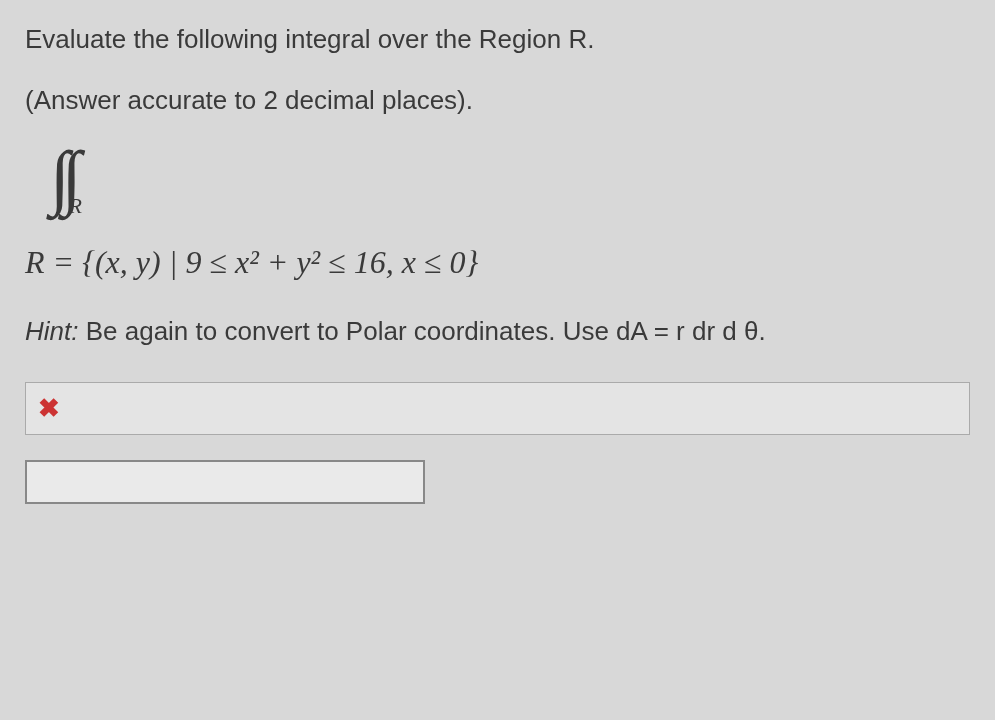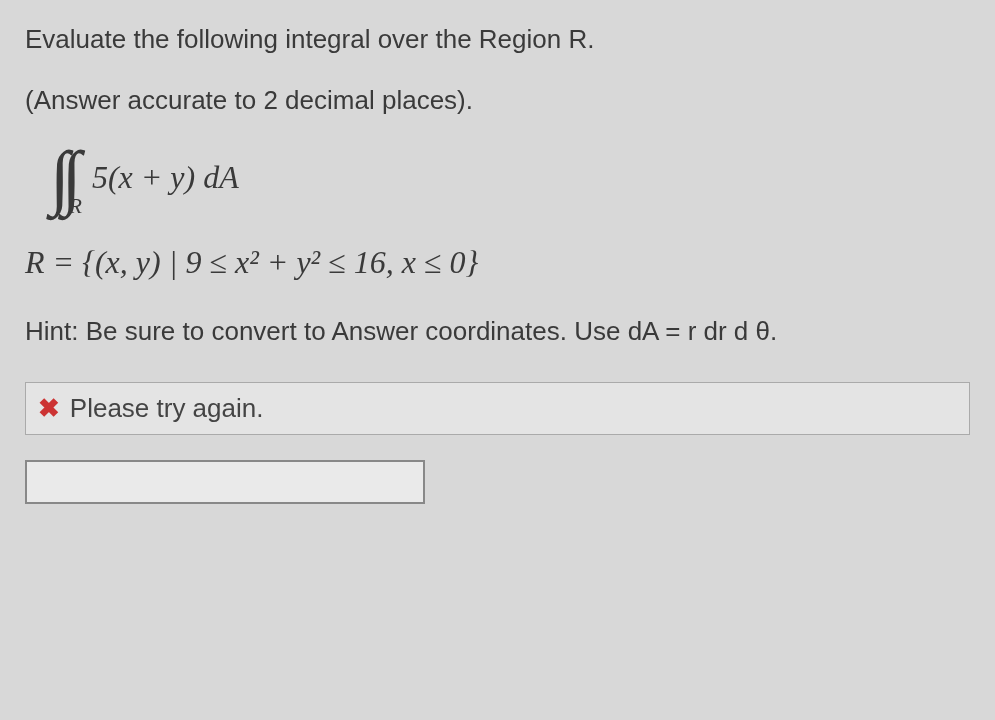--- a/index.html
+++ b/index.html
@@ -51,20 +51,21 @@
       font-family: Georgia, 'Times New Roman', serif;
       font-size: 32px;
       font-style: italic;
       margin: 8px 0 35px 0;
     }
     .hint-text {
       font-size: 26px;
       margin: 30px 0 35px 0;
     }
     .hint-italic {
+      font-style: italic;
     }
     .feedback-box {
       border: 1px solid #aaa;
       background-color: #e4e4e4;
       padding: 10px 12px;
       margin-bottom: 25px;
       display: flex;
       align-items: center;
       font-size: 26px;
       color: #444;
@@ -90,30 +91,28 @@
 
 
 
 <div class="question-text">Evaluate the following integral over the Region R.</div>
 
 <div class="sub-text">(Answer accurate to 2 decimal places).</div>
 
 <div class="integral-block">
   <span class="integral-symbols">∫∫</span>
   <span class="integral-sub">R</span>
-  <span class="integrand">5(x + y) dA</span>
 </div>
 
 <div class="region-def">R = {(x, y) | 9 ≤ x² + y² ≤ 16, x ≤ 0}</div>
 
 <div class="hint-text">
-  <span class="hint-italic">Hint:</span><span> Be sure to convert to Answer coordinates. Use dA = r dr d θ.</span>
+  <span class="hint-italic">Hint:</span><span> Be again to convert to Polar coordinates. Use dA = r dr d θ.</span>
 </div>
 
 <div class="feedback-box">
   <span class="x-icon">✖</span>
-  <span>Please try again.</span>
 </div>
 
 <input type="text" class="answer-input" value="" style="">
 
 
 
 
 </body></html>

